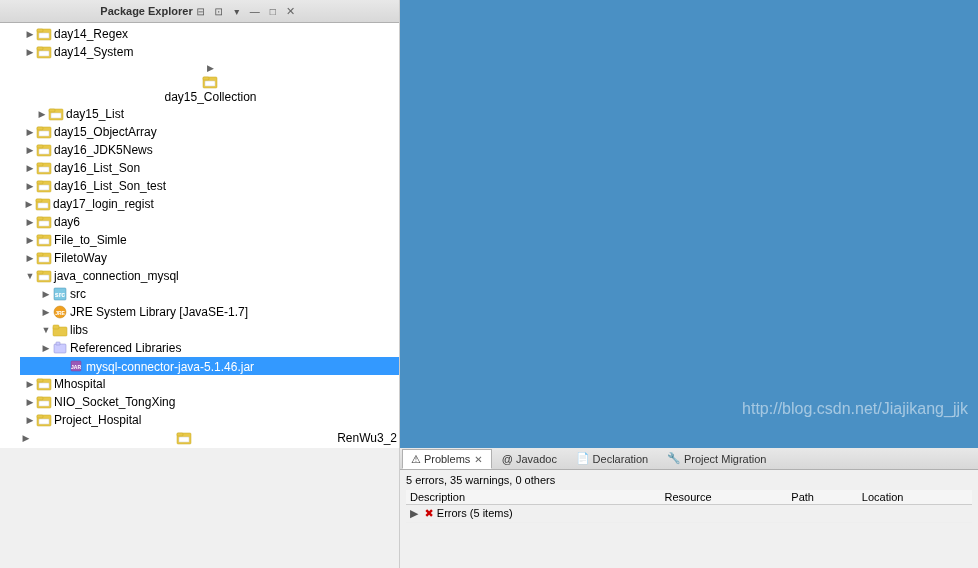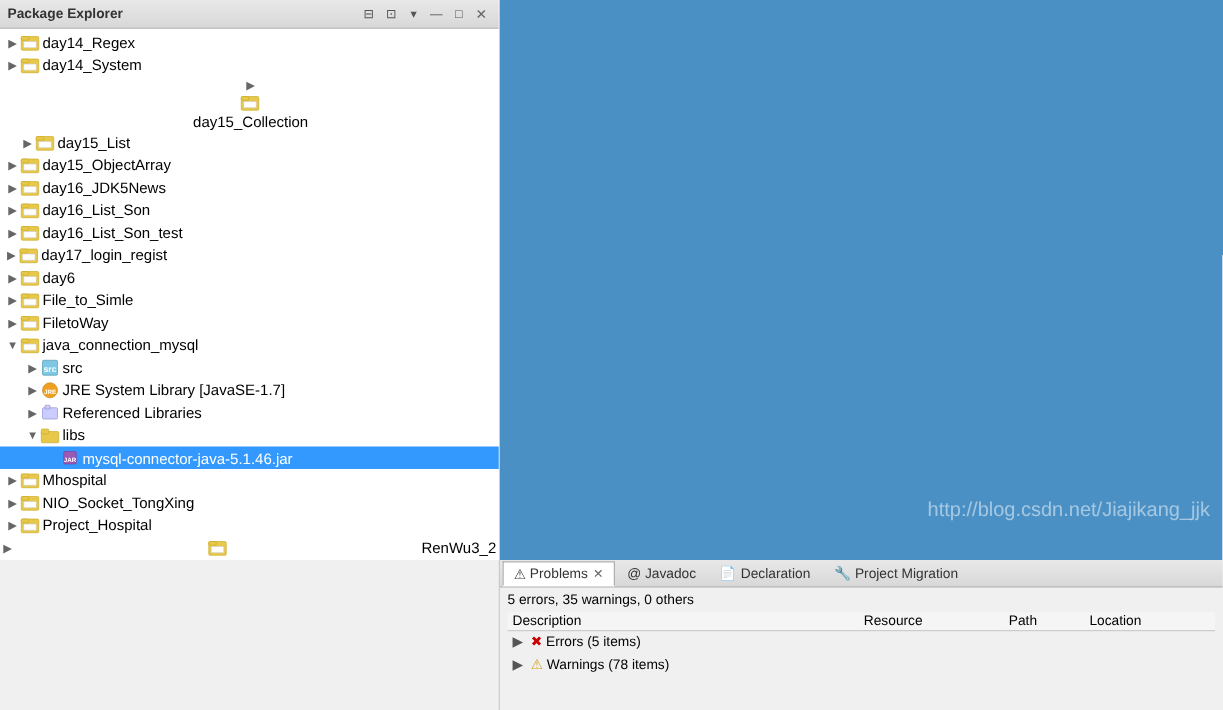--- a/index.html
+++ b/index.html
@@ -29,21 +29,21 @@
       border-right: 1px solid #ccc;
       overflow: hidden;
     }
 
     .panel-header {
       background: linear-gradient(to bottom, #e8e8e8, #d8d8d8);
       border-bottom: 1px solid #b0b0b0;
       padding: 3px 6px;
       display: flex;
       align-items: center;
-      justify-content: space-between;
+      justify-content: center;
       min-height: 22px;
     }
 
     .panel-header-left {
       display: flex;
       align-items: center;
       gap: 4px;
     }
 
     .panel-title {
@@ -83,20 +83,21 @@
     }
 
     .tree-item {
       display: flex;
       align-items: center;
       padding: 1px 2px;
       cursor: pointer;
       white-space: nowrap;
       min-height: 18px;
       color: #000;
+      margin-left: 20px;
     }
 
     .tree-item.selected {
       background: #3399ff;
       color: #fff;
       align-items: flex-end;
     }
 
     .tree-item.selected .item-label {
       color: #fff;
@@ -434,38 +435,38 @@
           <span class="expand-arrow collapsed"></span>
           <span class="item-icon">
             <svg width="16" height="16" viewBox="0 0 16 16">
               <circle cx="8" cy="8" r="6" fill="#f0a020" stroke="#c08010" stroke-width="0.5"></circle>
               <text x="8" y="11" text-anchor="middle" font-size="5" fill="#fff" font-weight="bold">JRE</text>
             </svg>
           </span>
           <span class="item-label">JRE System Library [JavaSE-1.7]</span>
         </div>
         <div class="tree-item " style="padding-left: 20px;">
+          <span class="expand-arrow expanded"></span>
+          <span class="item-icon">
+            <svg width="16" height="16" viewBox="0 0 16 16">
+              <rect x="1" y="5" width="14" height="9" rx="1" fill="#e8c84a" stroke="#c8a820" stroke-width="0.5"></rect>
+              <rect x="1" y="3" width="6" height="4" rx="1" fill="#e8c84a" stroke="#c8a820" stroke-width="0.5"></rect>
+            </svg>
+          </span>
+          <span class="item-label">libs</span>
+        </div>
+        <div class="tree-item " style="padding-left: 20px;">
           <span class="expand-arrow collapsed"></span>
           <span class="item-icon">
             <svg width="16" height="16" viewBox="0 0 16 16">
               <rect x="2" y="4" width="12" height="9" rx="1" fill="#ccccff" stroke="#8888cc" stroke-width="0.5"></rect>
               <rect x="4" y="2" width="4" height="3" rx="0.5" fill="#ccccff" stroke="#8888cc" stroke-width="0.5"></rect>
             </svg>
           </span>
           <span class="item-label">Referenced Libraries</span>
-        </div>
-        <div class="tree-item " style="padding-left: 20px;">
-          <span class="expand-arrow expanded"></span>
-          <span class="item-icon">
-            <svg width="16" height="16" viewBox="0 0 16 16">
-              <rect x="1" y="5" width="14" height="9" rx="1" fill="#e8c84a" stroke="#c8a820" stroke-width="0.5"></rect>
-              <rect x="1" y="3" width="6" height="4" rx="1" fill="#e8c84a" stroke="#c8a820" stroke-width="0.5"></rect>
-            </svg>
-          </span>
-          <span class="item-label">libs</span>
         </div>
         <div class="tree-item selected" style="padding-left: 36px;">
           <span class="expand-arrow leaf"></span>
           <span class="item-icon">
             <svg width="16" height="16" viewBox="0 0 16 16">
               <rect x="3" y="3" width="10" height="10" rx="1" fill="#9b59b6" stroke="#7d3c98" stroke-width="0.5"></rect>
               <text x="8" y="11" text-anchor="middle" font-size="5" fill="#fff" font-weight="bold">JAR</text>
             </svg>
           </span>
           <span class="item-label">mysql-connector-java-5.1.46.jar</span>
@@ -568,23 +569,17 @@
               <th>Location</th>
             </tr>
         </thead>
         <tbody id="table-body">
         <tr class="error-row">
               <td><span class="expand-btn">▶ </span><span class="error-icon">✖ </span>Errors (5 items)</td>
               <td></td>
               <td></td>
               <td></td>
             </tr>
-            <tr class="warning-row">
-              <td><span class="expand-btn">▶ </span><span class="warning-icon">⚠ </span>Warnings (78 items)</td>
-              <td></td>
-              <td></td>
-              <td></td>
-            </tr>
           </tbody>
       </table>
     </div>
   </div>
 </div>
 
 </body></html>

